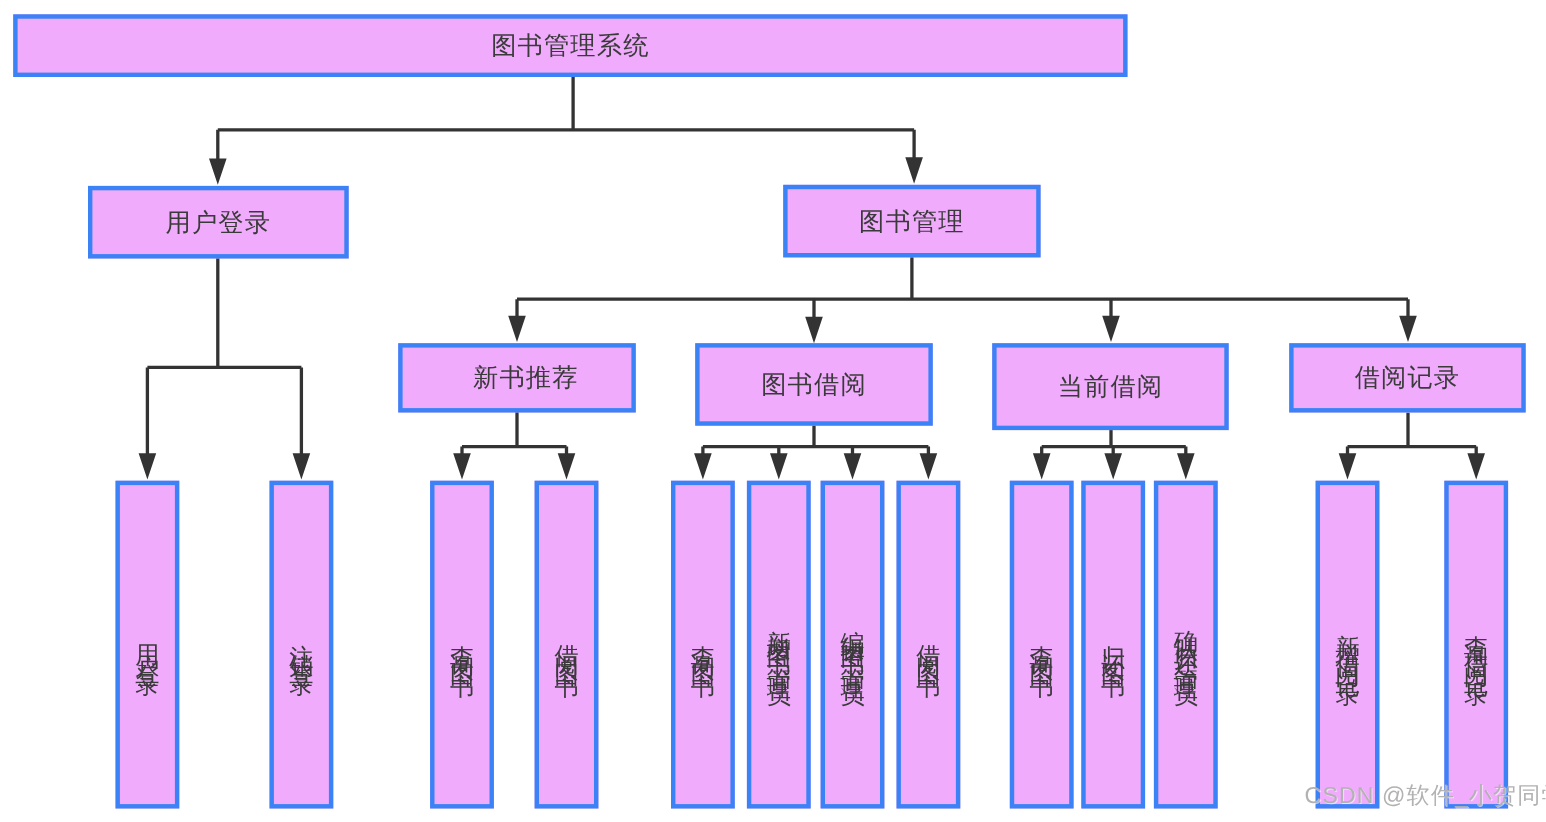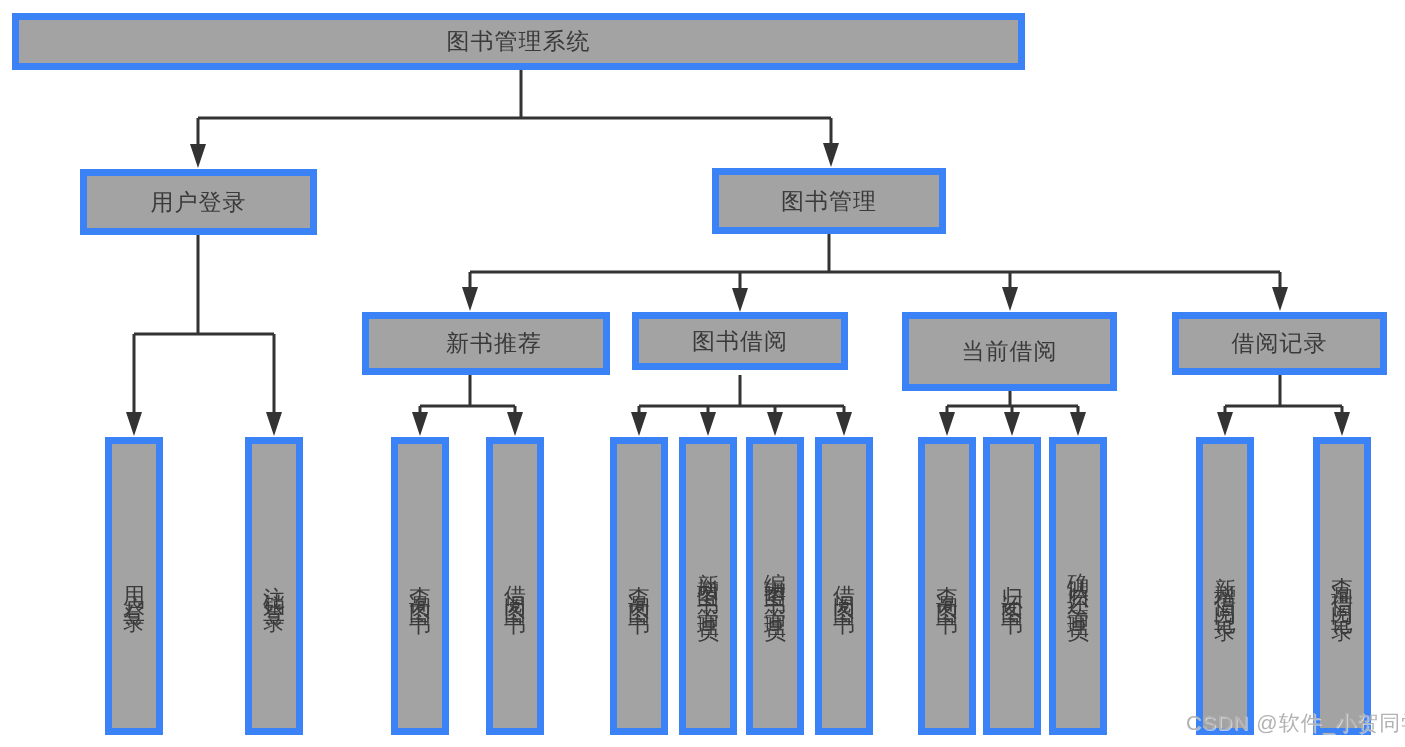--- a/index.html
+++ b/index.html
@@ -6,21 +6,21 @@
   body{
     width:1405px;height:747px;position:relative;
     background:#ffffff;overflow:hidden;
     font-family:"Liberation Sans","DejaVu Sans",sans-serif;
     color:#3a3a3a;
   }
   .stage{position:absolute;left:0;top:0;width:1405px;height:747px;}
   svg.wires{position:absolute;left:0;top:0;z-index:1;}
   .node{
     position:absolute;box-sizing:border-box;
-    border:7px solid #3b82f6;background:#a3a3a3;
+    border:4px solid #3b82f6;background:#f0abfc;
     display:flex;align-items:center;justify-content:center;
     font-size:23px;color:#3a3a3a;z-index:2;
     letter-spacing:1px;
   }
   .node.vbox{
     writing-mode:vertical-rl;text-orientation:upright;
     letter-spacing:9px;font-size:22px;line-height:1;
   }
   .node.vbox.tight{letter-spacing:7px;}
   .watermark{
@@ -74,22 +74,22 @@
       M1070 412 H1086 L1078 436 Z
       M1217 412 H1233 L1225 436 Z
       M1334 412 H1350 L1342 436 Z"></path>
   </svg>
 
   <div class="node" style="left:12px;top:13px;width:1013px;height:57px;">图书管理系统</div>
 
   <div class="node" style="left:80px;top:169px;width:237px;height:66px;">用户登录</div>
   <div class="node" style="left:712px;top:168px;width:234px;height:66px;">图书管理</div>
 
-  <div class="node" style="left:362px;top:312px;width:248px;height:63px;padding-left:16px;">新书推荐</div>
-  <div class="node" style="left:632px;top:312px;width:216px;height:58px;">图书借阅</div>
+  <div class="node" style="left:362px;top:312px;width:216px;height:63px;padding-left:16px;">新书推荐</div>
+  <div class="node" style="left:632px;top:312px;width:216px;height:75px;">图书借阅</div>
   <div class="node" style="left:902px;top:312px;width:215px;height:79px;">当前借阅</div>
   <div class="node" style="left:1172px;top:312px;width:215px;height:63px;">借阅记录</div>
 
   <div class="node vbox" style="left:105px;top:437px;width:58px;height:298px;">用户登录</div>
   <div class="node vbox" style="left:245px;top:437px;width:58px;height:298px;">注销登录</div>
 
   <div class="node vbox" style="left:391px;top:437px;width:58px;height:298px;">查询图书</div>
   <div class="node vbox" style="left:486px;top:437px;width:58px;height:298px;">借阅图书</div>
 
   <div class="node vbox" style="left:610px;top:437px;width:58px;height:298px;">查询图书</div>

